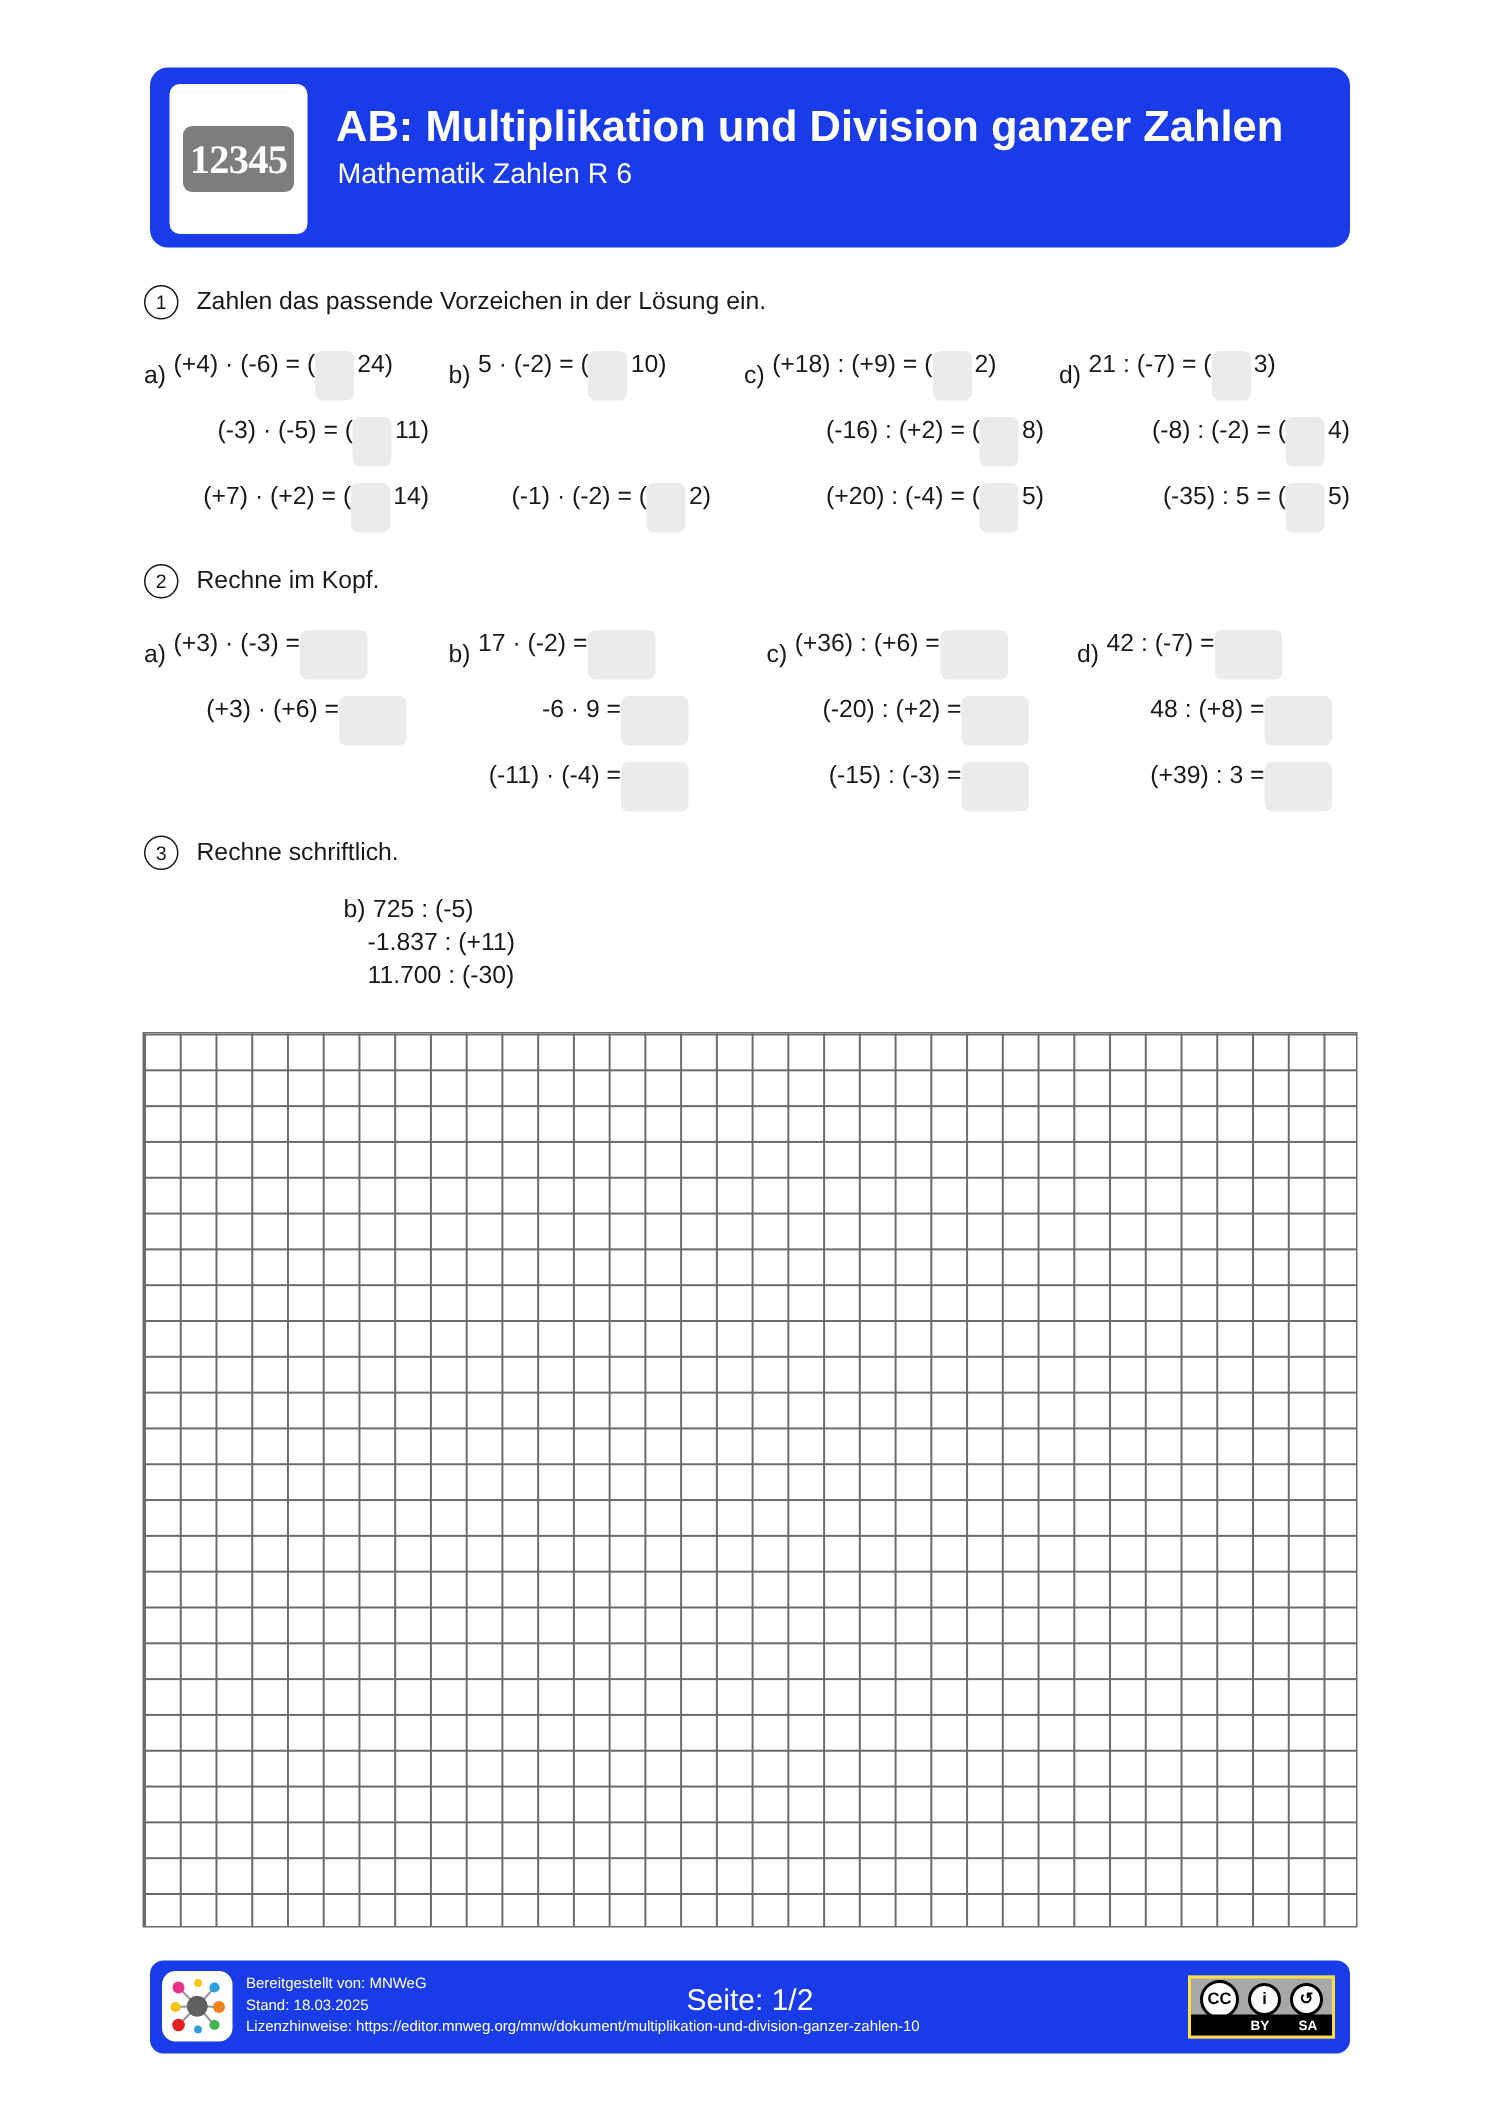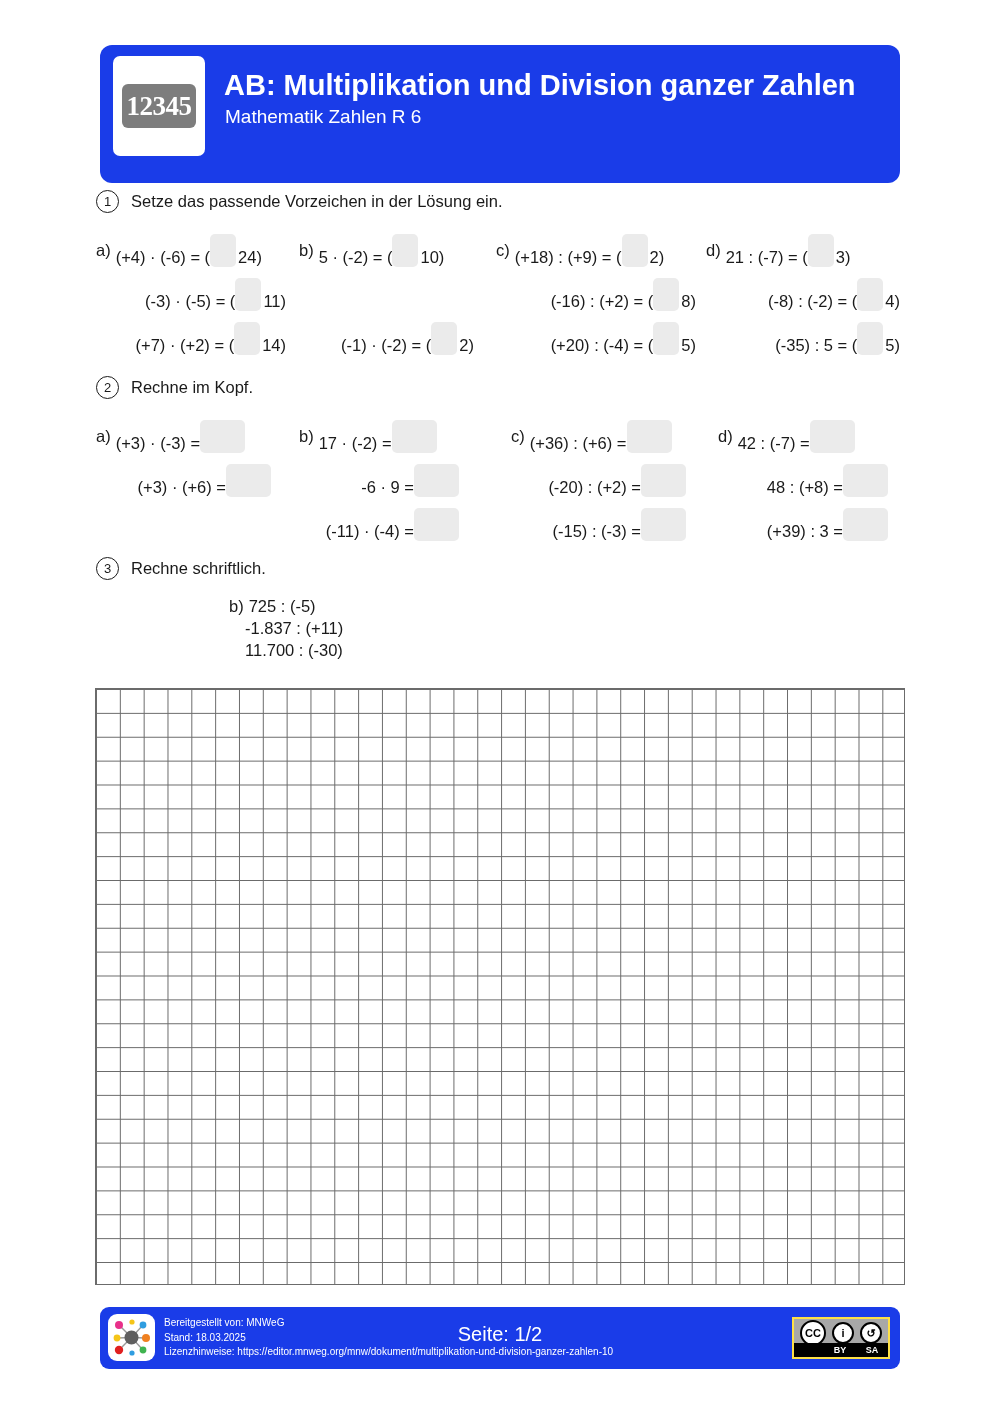--- a/index.html
+++ b/index.html
@@ -15,21 +15,21 @@
     color: #1a1a1a;
     overflow: hidden;
   }
 
   
   .header {
     position: absolute;
     left: 100px;
     top: 45px;
     width: 800px;
-    height: 138px;
+    height: 120px;
     background: #1a3ce8;
     border-radius: 12px;
     box-sizing: border-box;
   }
   .logo-card {
     position: absolute;
     left: 13px;
     top: 11px;
     width: 92px;
     height: 100px;
@@ -127,21 +127,21 @@
   .blank-sign {
     width: 26px;
     height: 33px;
   }
   
   .blank-wide {
     width: 45px;
     height: 33px;
   }
 
-  .paren-group { display: inline-flex; align-items: flex-end; }
+  .paren-group { display: inline-flex; align-items: flex-start; }
   .paren-group .num {
     display: inline-block;
     text-align: right;
     margin-left: 2px;
   }
 
   
   .ex3-col {
     position: absolute;
     top: 0;
@@ -264,21 +264,21 @@
   <div class="logo-card">
     <div class="logo-badge">12345</div>
   </div>
   <div class="header-title">AB: Multiplikation und Division ganzer Zahlen</div>
   <div class="header-subtitle">Mathematik Zahlen R 6</div>
 </div>
 
 <div class="exercise" id="ex1" style="top:188px;">
   <div class="ex-head">
     <div class="ex-num">1</div>
-    <div class="ex-title">Setze das passende Vorzeichen in der Lösung ein.</div>
+    <div class="ex-title">Zahlen das passende Vorzeichen in der Lösung ein.</div>
   </div>
   <div class="rows" id="ex1-rows">
       <div class="row">
         <div class="cell" style="left: 0px; width: 190px;">
           <span class="lbl">a)</span>
           <span class="paren-group">
             <span>(+4) · (-6) = (</span>
             <span class="blank blank-sign"></span>
             <span class="num">24)</span>
           </span>

